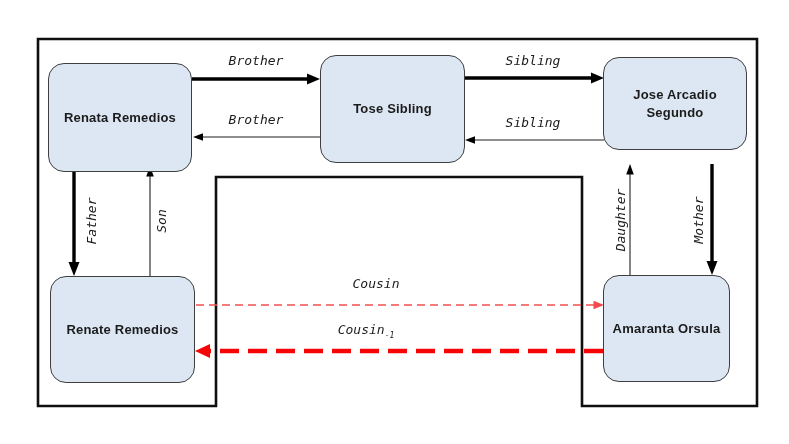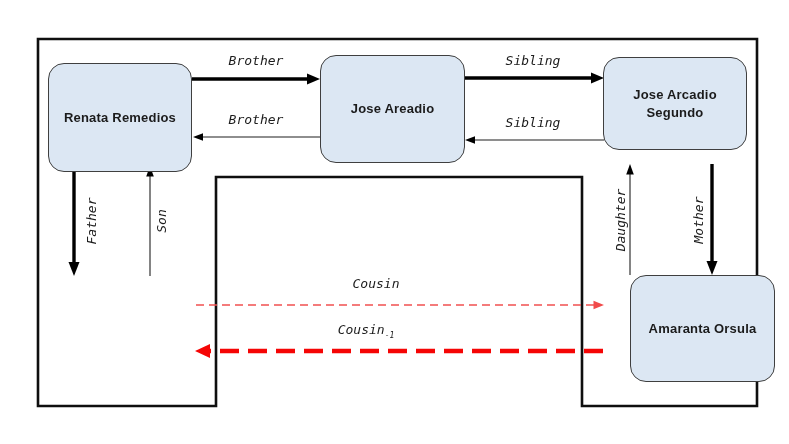--- a/index.html
+++ b/index.html
@@ -101,29 +101,32 @@
       <line class="edge-red-thick" x1="603" y1="351" x2="208" y2="351"></line>
       <polygon class="head-red-thick" points="195,351 210,344 210,358"></polygon>
     </g>
   </svg>
 
   <div class="node" style="left:48px;top:63px;width:144px;height:109px;">
     <span class="nlabel">Renata Remedios</span>
   </div>
 
   <div class="node" style="left:320px;top:55px;width:145px;height:108px;">
-    <span class="nlabel">Jose Areadio</span>
+    <span class="nlabel">Tose Sibling</span>
   </div>
 
   <div class="node" style="left:603px;top:57px;width:144px;height:93px;">
     <span class="nlabel narrow">Jose Arcadio Segundo</span>
   </div>
 
+  <div class="node" style="left:50px;top:276px;width:145px;height:107px;">
+    <span class="nlabel">Renate Remedios</span>
+  </div>
 
-  <div class="node" style="left:603px;top:275px;width:145px;height:107px;margin-left:27px;">
+  <div class="node" style="left:603px;top:275px;width:127px;height:107px;">
     <span class="nlabel">Amaranta Orsula</span>
   </div>
 
   <div class="elabel" style="left:256px;top:60px;">Brother</div>
 
   <div class="elabel" style="left:256px;top:119px;">Brother</div>
 
   <div class="elabel" style="left:533px;top:60px;">Sibling</div>
 
   <div class="elabel" style="left:533px;top:122px;">Sibling</div>

